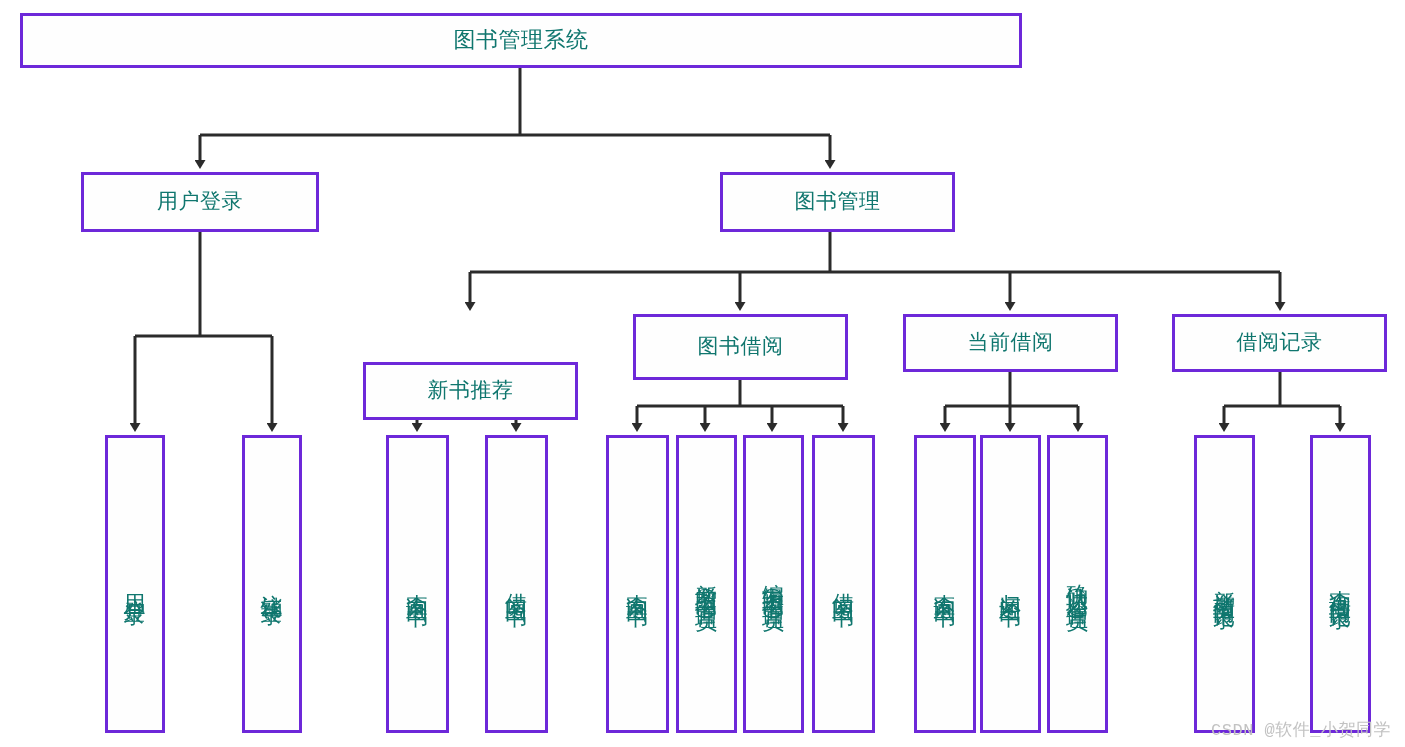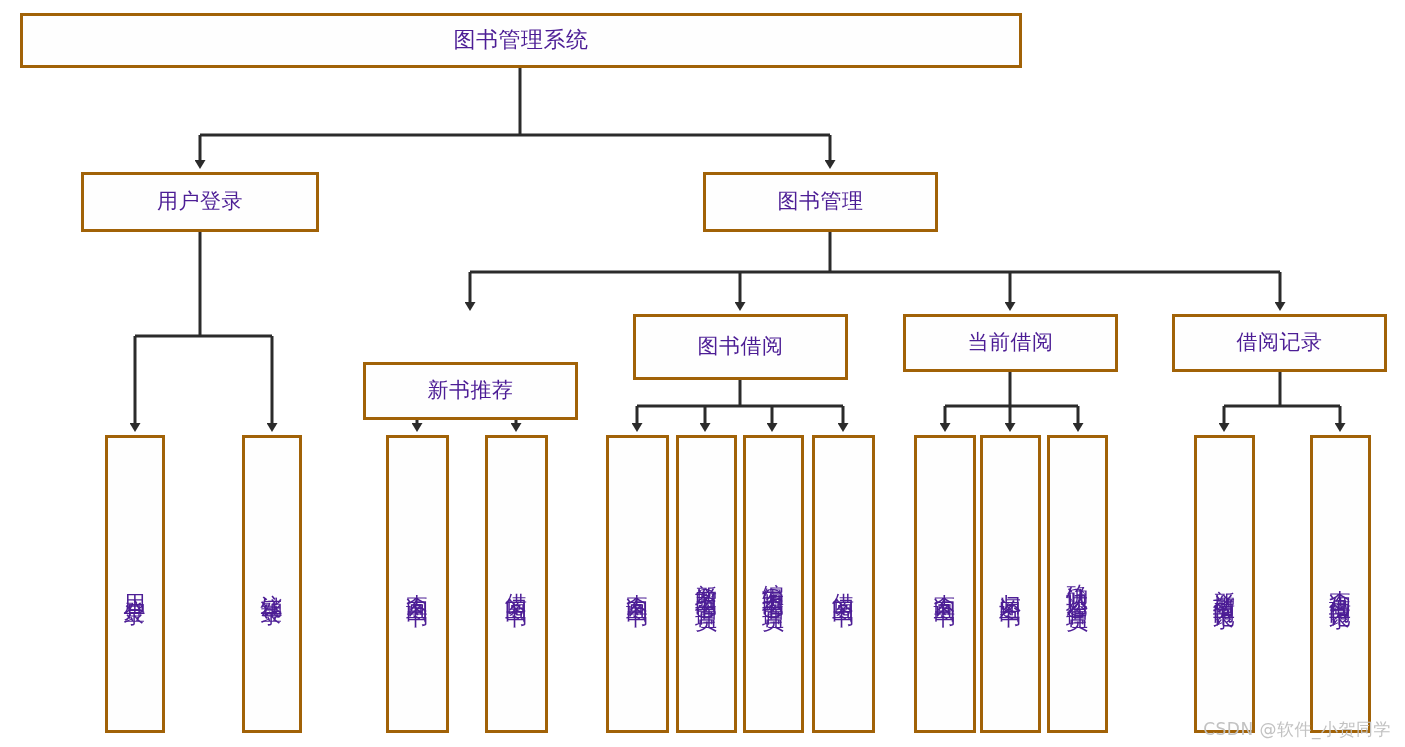--- a/index.html
+++ b/index.html
@@ -21,25 +21,25 @@
     left: 0;
     top: 0;
     width: 1405px;
     height: 747px;
     pointer-events: none;
   }
   .node {
     position: absolute;
     box-sizing: border-box;
     background: #fefefe;
-    border: 3px solid #a16207;
+    border: 3px solid #6d28d9;
     display: flex;
     align-items: center;
     justify-content: center;
-    color: #4c1d95;
+    color: #0f766e;
     z-index: 2;
   }
   .node.h {
     font-size: 21px;
     letter-spacing: 0.5px;
     line-height: 1.2;
   }
   .node.root { font-size: 22px; }
   .node.v {
     writing-mode: vertical-rl;
@@ -59,20 +59,21 @@
   }
   .watermark {
     position: absolute;
     right: 14px;
     bottom: 6px;
     font-size: 17px;
     color: #c2c2c2;
     letter-spacing: 0.5px;
     z-index: 5;
     white-space: nowrap;
+    font-family: Liberation Mono, monospace;
   }
 </style>
 </head>
 <body>
 
 <div id="canvas">
 
   <svg class="connectors" viewBox="0 0 1405 747" xmlns="http://www.w3.org/2000/svg">
     <defs>
       <marker id="arrow" markerWidth="9" markerHeight="11" refX="2" refY="5.5" orient="auto" markerUnits="userSpaceOnUse">
@@ -123,21 +124,21 @@
     </g>
   </svg>
 
   <div class="node h root" style="left:20px; top:13px; width:1002px; height:55px;">
     <span>图书管理系统</span>
   </div>
 
   <div class="node h" style="left:81px; top:172px; width:238px; height:60px;">
     <span>用户登录</span>
   </div>
-  <div class="node h" style="left:703px; top:172px; width:235px; height:60px;">
+  <div class="node h" style="left:720px; top:172px; width:235px; height:60px;">
     <span>图书管理</span>
   </div>
 
   <div class="node h" style="left:363px; top:314px; width:215px; height:58px;margin-top:48px;">
     <span>新书推荐</span>
   </div>
   <div class="node h" style="left:633px; top:314px; width:215px; height:66px;">
     <span>图书借阅</span>
   </div>
   <div class="node h" style="left:903px; top:314px; width:215px; height:58px;">

